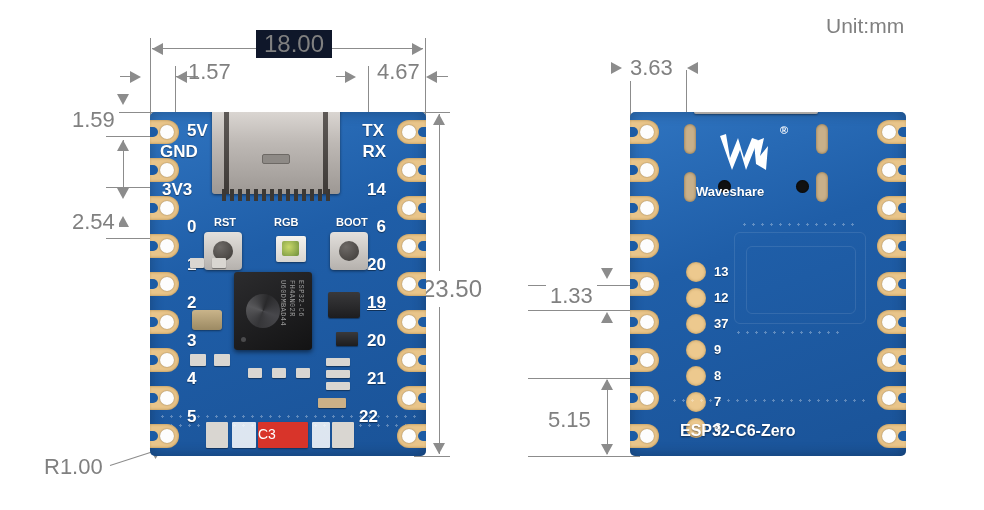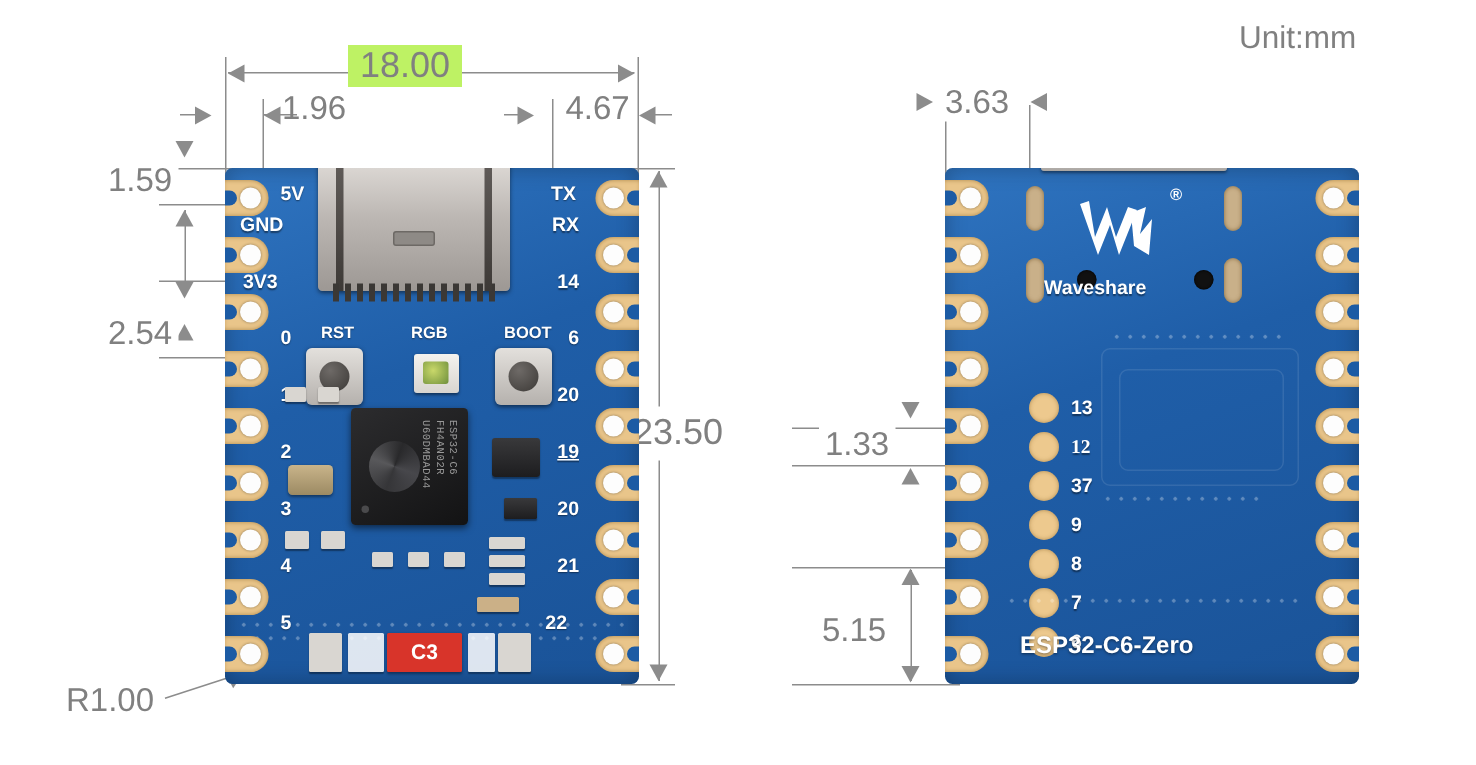--- a/index.html
+++ b/index.html
@@ -33,21 +33,21 @@
   .pad .hole{position:absolute;top:5px;width:14px;height:14px;border-radius:50%;
        background:#fdfdfd;box-shadow:0 0 2px rgba(0,0,0,.4);}
   .pad.left .hole{left:11px;}
   .pad.right .hole{right:11px;}
   
   .pad.left:before{content:"";position:absolute;left:0;top:7px;width:9px;height:10px;
        background:#1c5ba4;border-top-right-radius:6px;border-bottom-right-radius:6px;}
   .pad.right:before{content:"";position:absolute;right:0;top:7px;width:9px;height:10px;
        background:#1c5ba4;border-top-left-radius:6px;border-bottom-left-radius:6px;}
 
-  .silk{position:absolute;color:#ffffff;font-weight:bold;font-size:13px;
+  .silk{position:absolute;color:#ffffff;font-weight:bold;font-size:17px;
         text-shadow:0 1px 1px rgba(0,0,0,.45);white-space:nowrap;}
   .silk.sm{font-size:11px;}
 
   
   .usbc{position:absolute;left:62px;top:-30px;width:128px;height:112px;
     background:linear-gradient(180deg,#cfcac6 0%,#e7e3df 14%,#bdb8b4 55%,#9d9894 100%);
     border-radius:3px;box-shadow:0 1px 3px rgba(0,0,0,.5);}
   .usbc:before,.usbc:after{content:"";position:absolute;top:0;bottom:0;width:5px;
     background:linear-gradient(180deg,#6b6663,#3d3936);}
   .usbc:before{left:12px;}
@@ -79,22 +79,22 @@
     background:conic-gradient(from 200deg,#3d3d40,#6a6a6d,#2b2b2d,#55555a,#3d3d40);opacity:.75;}
 
   
   .smd{position:absolute;background:#d9d6d1;border-radius:1px;box-shadow:0 1px 1px rgba(0,0,0,.4);}
   .smd.dark{background:linear-gradient(180deg,#39393b,#1d1d1f);}
   .smd.pad2{background:#ffffff;opacity:.85;}
   .xtal{position:absolute;width:30px;height:20px;border-radius:3px;
     background:linear-gradient(180deg,#c9b48a,#9c8a63);box-shadow:0 1px 2px rgba(0,0,0,.4);}
   .cap-c3{position:absolute;width:50px;height:26px;background:#d8342a;border-radius:1px;
     box-shadow:0 1px 2px rgba(0,0,0,.4);}
-  .cap-c3 span{position:absolute;left:0;right:0;top:4px;text-align:center;color:#fff;
-    font-weight:bold;font-size:14px;}
+  .cap-c3 span{position:absolute;left:0;right:0;top:4px;text-align:left;color:#fff;
+    font-weight:normal;font-size:14px;}
 
   
   .ws-logo{position:absolute;left:88px;top:18px;width:64px;height:48px;}
   .ws-name{position:absolute;left:66px;top:72px;color:#fff;font-weight:bold;font-size:13px;
     text-shadow:0 1px 1px rgba(0,0,0,.45);}
   .ws-r{position:absolute;left:150px;top:12px;color:#fff;font-size:11px;font-weight:bold;}
   .tpad{position:absolute;width:20px;height:20px;border-radius:50%;background:#edc98e;
     box-shadow:inset 0 0 3px rgba(120,80,20,.5);}
   .tnum{position:absolute;color:#fff;font-weight:bold;font-size:13px;text-shadow:0 1px 1px rgba(0,0,0,.45);}
   .vhole{position:absolute;width:12px;height:30px;border-radius:6px;background:#c9b089;
@@ -111,26 +111,26 @@
 </head>
 <body>
 
 <div class="dim-text" style="left:826px;top:14px;font-size:21px;">Unit:mm</div>
 
 <div class="ln v" style="left:150px;top:38px;height:82px;"></div>
 <div class="ln v" style="left:425px;top:38px;height:82px;"></div>
 <div class="ln h" style="left:152px;top:48px;width:271px;"></div>
 <div class="arrow ar-l" style="left:152px;top:43px;"></div>
 <div class="arrow ar-r" style="left:412px;top:43px;"></div>
-<div class="dim-text" style="left:232px;top:30px;font-size:24px;background:#bef264;padding:0 8px;">18.00</div>
+<div class="dim-text" style="left:256px;top:30px;font-size:24px;background:#0f172a;padding:0 8px;">18.00</div>
 
 <div class="ln v" style="left:175px;top:66px;height:54px;"></div>
 <div class="ln h" style="left:176px;top:76px;width:22px;"></div>
 <div class="arrow ar-l" style="left:176px;top:71px;"></div>
-<div class="dim-text" style="left:188px;top:59px;font-size:22px;">1.96</div>
+<div class="dim-text" style="left:188px;top:59px;font-size:22px;">1.57</div>
 <div class="arrow ar-r" style="left:130px;top:71px;"></div>
 <div class="ln h" style="left:120px;top:76px;width:12px;"></div>
 
 <div class="ln v" style="left:368px;top:66px;height:54px;"></div>
 <div class="arrow ar-r" style="left:345px;top:71px;"></div>
 <div class="ln h" style="left:336px;top:76px;width:12px;"></div>
 <div class="dim-text" style="left:377px;top:59px;font-size:22px;">4.67</div>
 <div class="arrow ar-l" style="left:426px;top:71px;"></div>
 <div class="ln h" style="left:436px;top:76px;width:12px;"></div>
 
@@ -372,21 +372,21 @@
   <svg class="ws-logo" viewBox="0 0 64 48">
     <path d="M2 6 L14 40 L22 20 L28 40 L40 10 L34 8 L26 28 L20 8 L12 28 L8 4 Z" fill="#ffffff"></path>
     <path d="M36 12 L46 8 L42 26 L50 16 L48 40 L38 34 Z" fill="#ffffff"></path>
   </svg>
   <div class="ws-r">®</div>
   <div class="ws-name">Waveshare</div>
 
   <div class="tpad" style="left:56px;top:150px;"></div>
   <div class="tnum" style="left:84px;top:152px;">13</div>
   <div class="tpad" style="left:56px;top:176px;"></div>
-  <div class="tnum" style="left:84px;top:178px;font-family:Liberation Serif, serif;">12</div>
+  <div class="tnum" style="left:84px;top:178px;">12</div>
   <div class="tpad" style="left:56px;top:202px;"></div>
   <div class="tnum" style="left:84px;top:204px;">37</div>
   <div class="tpad" style="left:56px;top:228px;"></div>
   <div class="tnum" style="left:84px;top:230px;">9</div>
   <div class="tpad" style="left:56px;top:254px;"></div>
   <div class="tnum" style="left:84px;top:256px;">8</div>
   <div class="tpad" style="left:56px;top:280px;"></div>
   <div class="tnum" style="left:84px;top:282px;">7</div>
   <div class="tpad" style="left:56px;top:306px;"></div>
   <div class="tnum" style="left:84px;top:308px;">6</div>

